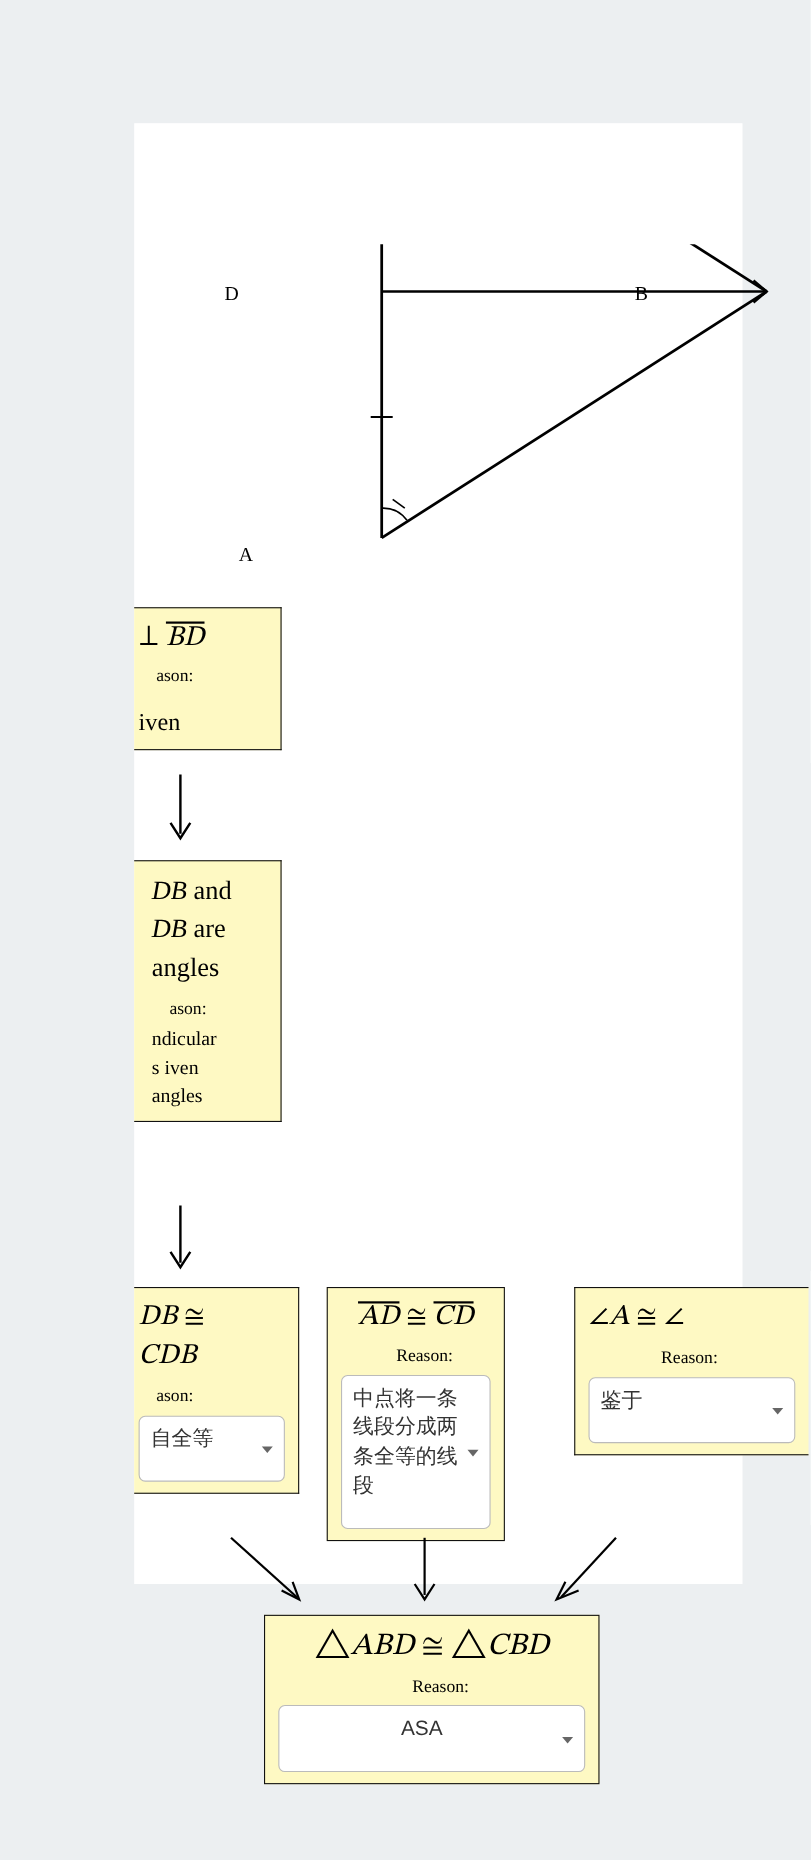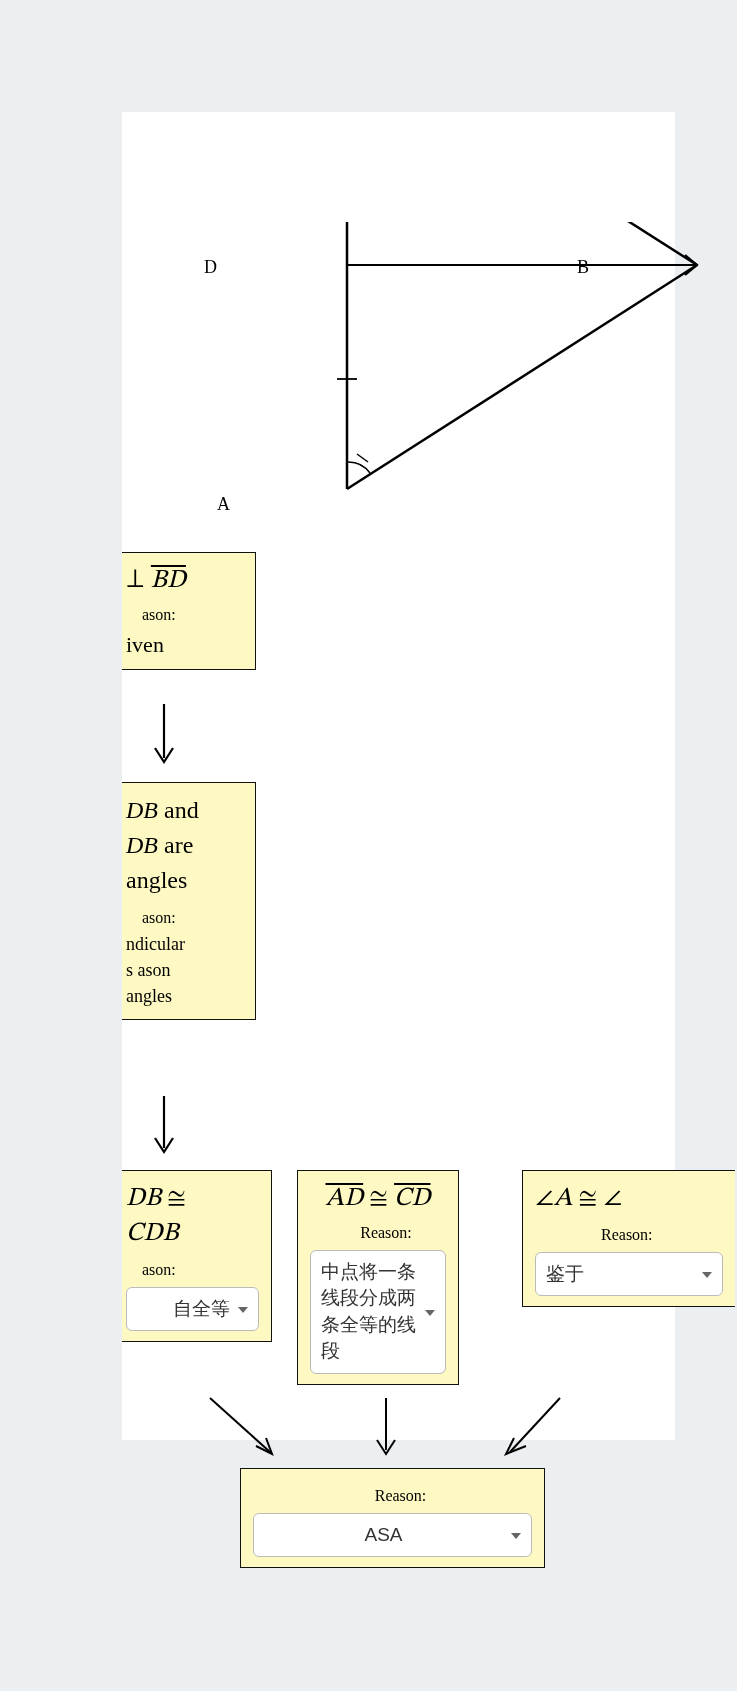--- a/index.html
+++ b/index.html
@@ -31,25 +31,25 @@
   .flowbox {
     position: absolute;
     border: 1.5px solid #111;
     background: #fef9c3;
     padding: 10px 12px 10px 12px;
     font-size: 22px;
     line-height: 1.35;
   }
   .stmt { font-family: 'STIX Two Math', Georgia, serif; font-size: 26px; text-align: center; }
   .reason-label { font-size: 16px; text-align: center; margin-top: 6px; margin-left: 16px; }
-  .reason-text { font-size: 22px; text-align: center; margin-top: 4px; }
+  .reason-text { font-size: 22px; text-align: center; margin-top: 16px; }
   .reason-select {
     border: 1px solid #bbb;
     border-radius: 6px;
-    padding: 8px 28px 8px 10px;
+    padding: 8px 28px 24px 10px;
     font-size: 19px;
     font-family: sans-serif;
     margin-top: 6px;
     position: relative;
     background: #fff;
     color: #333;
     line-height: 1.4;
   }
   .reason-select::after {
     content: '';
@@ -103,46 +103,46 @@
   </div>
   <div class="reason-label" style="text-align:left">ason:</div>
   <div class="reason-text" style="text-align:left">iven</div>
 </div>
 
 <svg class="arrow" style="left:148px; top:700px; width:40px; height:72px">
   <line x1="16" y1="4" x2="16" y2="58" stroke="#000" stroke-width="2.2"></line>
   <polyline points="7,48 16,62 25,48" stroke="#000" stroke-width="2.2" fill="none"></polyline>
 </svg>
 
-<div class="flowbox" style="left:122px; top:782px; width:134px; padding-left:4px; border-left:none">
+<div class="flowbox" style="left:122px; top:782px; width:134px; padding-left:16px; border-left:none">
   <div style="font-size:24px; text-align:left; line-height:1.45">
     <span class="math-it">DB</span><span> and</span><br>
     <span class="math-it">DB</span><span> are</span><br>
     <span> angles</span>
   </div>
   <div class="reason-label" style="text-align:left; margin-top:10px">ason:</div>
   <div style="font-size:18px; text-align:left; line-height:1.45; margin-top:2px">
     <span>ndicular</span><br>
-    <span>s ason</span><br>
+    <span>s iven</span><br>
     <span> angles</span>
   </div>
 </div>
 
 <svg class="arrow" style="left:148px; top:1092px; width:40px; height:70px">
   <line x1="16" y1="4" x2="16" y2="56" stroke="#000" stroke-width="2.2"></line>
   <polyline points="7,46 16,60 25,46" stroke="#000" stroke-width="2.2" fill="none"></polyline>
 </svg>
 
 <div class="flowbox" style="left:122px; top:1170px; width:150px; padding-left:4px; border-left:none">
   <div class="stmt" style="text-align:left">
     <span class="math-it">DB</span><span> ≅</span><br>
     <span class="math-it">CDB</span>
   </div>
   <div class="reason-label" style="text-align:left; margin-top:8px">ason:</div>
-  <div class="reason-select" style="text-align:right">
+  <div class="reason-select" style="text-align:left">
     <span>自全等</span>
   </div>
 </div>
 
 <div class="flowbox" style="left:297px; top:1170px; width:162px">
   <div class="stmt">
     <span class="ol math-it">AD</span><span> ≅ </span><span class="ol math-it">CD</span>
   </div>
   <div class="reason-label">Reason:</div>
   <div class="reason-select">
@@ -166,17 +166,20 @@
   <polyline points="76,56 92,64 86,48" stroke="#000" stroke-width="2" fill="none"></polyline>
 
   <line x1="206" y1="8" x2="206" y2="60" stroke="#000" stroke-width="2"></line>
   <polyline points="197,50 206,64 215,50" stroke="#000" stroke-width="2" fill="none"></polyline>
 
   <line x1="380" y1="8" x2="330" y2="62" stroke="#000" stroke-width="2"></line>
   <polyline points="334,48 326,64 346,56" stroke="#000" stroke-width="2" fill="none"></polyline>
 </svg>
 
 <div class="flowbox" style="left:240px; top:1468px; width:305px">
+  <div class="stmt" style="font-size:28px">
+    <span>△</span><span class="math-it">ABD</span><span> ≅ </span><span>△</span><span class="math-it">CBD</span>
+  </div>
   <div class="reason-label">Reason:</div>
   <div class="reason-select" style="text-align:center">
     <span>ASA</span>
   </div>
 </div>
 
 </body></html>

